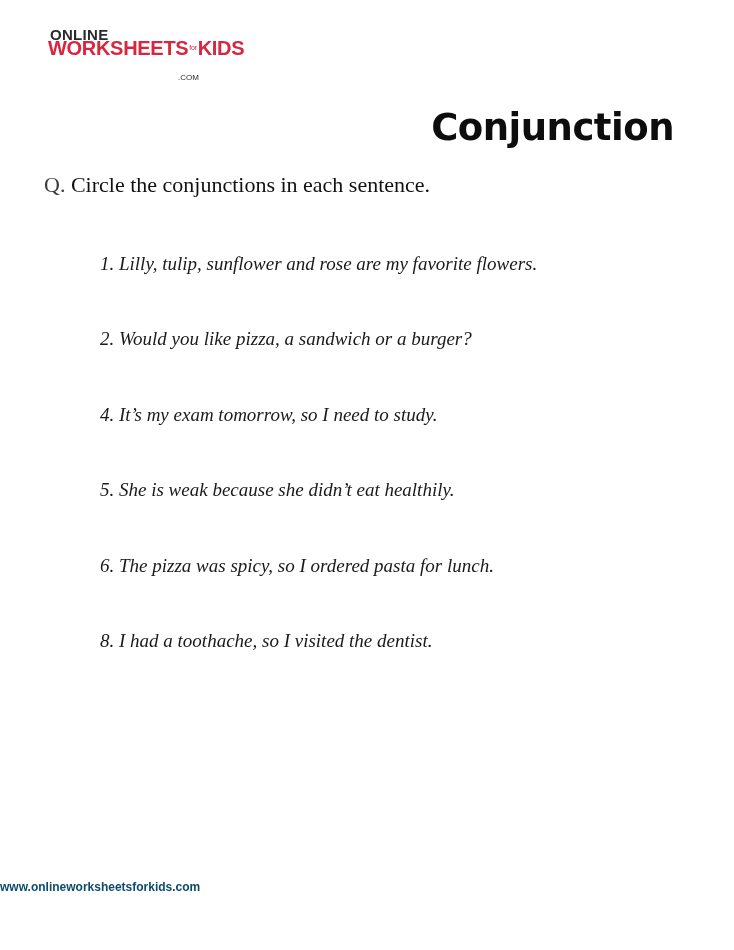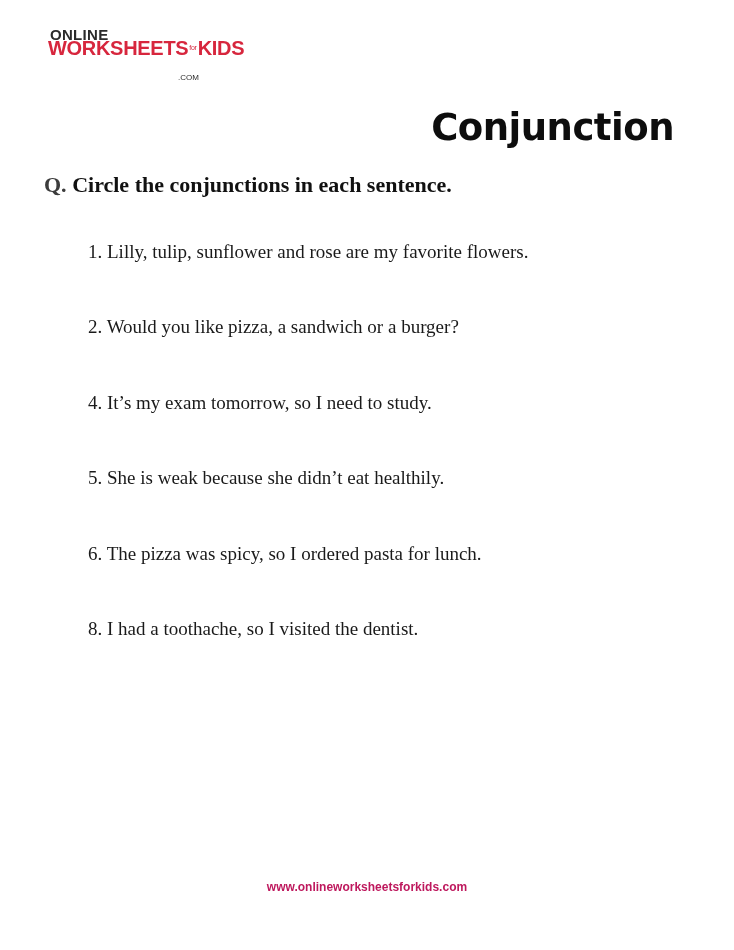--- a/index.html
+++ b/index.html
@@ -70,54 +70,54 @@
       font-weight: bold;
       font-size: 37px;
       letter-spacing: -0.5px;
       color: #0d0d0d;
     }
     .question {
       position: absolute;
       left: 44px;
       top: 172px;
       font-family: "Liberation Serif", serif;
-      font-weight: bold;
+      font-weight: normal;
       font-size: 22px;
       color: #111;
       white-space: nowrap;
     }
     .question .qmark {
       color: #3c3c3c;
     }
     .items {
       position: absolute;
       left: 88px;
       top: 240px;
-      margin: 0;
+      margin: 12px;
       padding: 0;
       list-style: none;
+      font-style: italic;
     }
     .item {
       font-family: "Liberation Serif", serif;
       font-size: 19px;
       color: #1a1a1a;
       height: 75.4px;
       line-height: 24px;
       white-space: nowrap;
     }
     .footer {
       position: absolute;
       left: 0;
       top: 880px;
       width: 734px;
-      text-align: center;
       font-family: "Liberation Sans", sans-serif;
       font-weight: bold;
       font-size: 12px;
-      color: #be185d;
+      color: #0c4a6e;
     }
   </style>
 </head>
 <body>
 
 <div class="logo">
   <span class="logo-online">ONLINE</span>
   <span class="logo-main"><span>Worksheets</span><span class="for">for</span><span>Kids</span></span>
   <span class="logo-com">.COM</span>
 </div>

